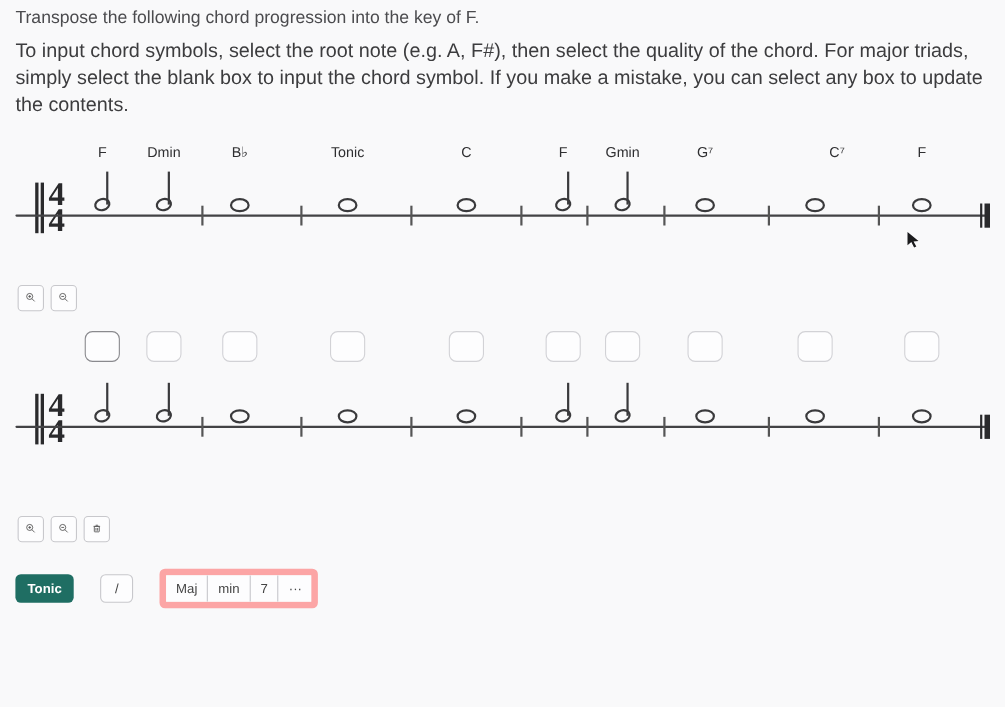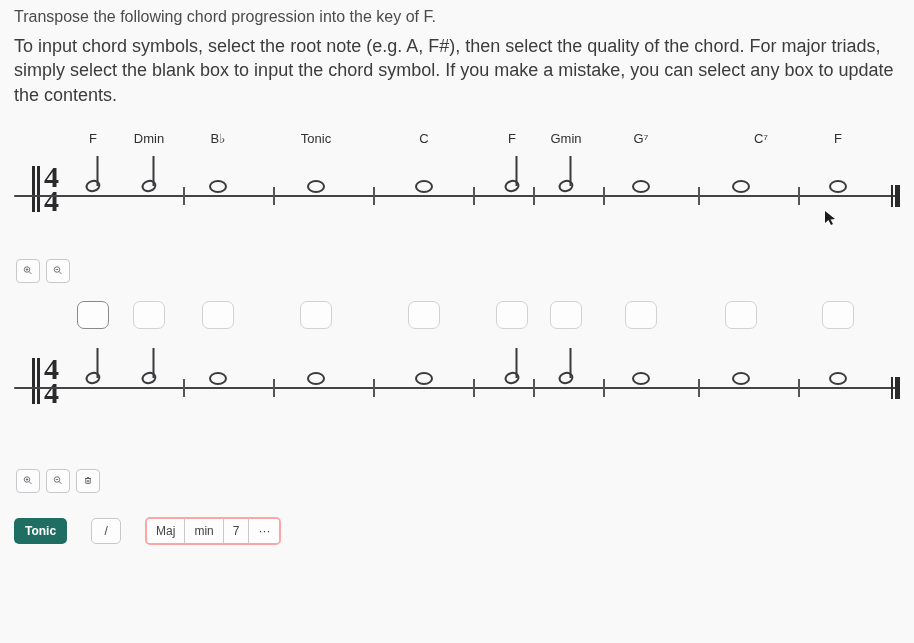--- a/index.html
+++ b/index.html
@@ -25,21 +25,21 @@
   .end-bar span:last-child{width:5px;height:100%;background:#2a2a2c;}
   .zoom-row{display:flex;gap:6px;align-items:center;margin:0 0 18px 2px;}
   .icon-btn{width:24px;height:24px;border:1px solid #c8c8cc;border-radius:4px;background:#fdfdfe;display:flex;align-items:center;justify-content:center;cursor:pointer;color:#444;}
   .icon-btn svg{width:15px;height:15px;stroke:#555;fill:none;stroke-width:1.6;}
   .input-row{position:relative;height:34px;margin-bottom:6px;}
   .chord-input{position:absolute;width:30px;height:26px;border:1.5px solid #d2d2d6;border-radius:7px;background:#fdfdfe;transform:translateX(-50%);cursor:pointer;}
   .chord-input.selected{border-color:#8a8a8e;}
   .toolbar{display:flex;gap:24px;align-items:center;margin-top:24px;}
   .tonic-btn{background:#1f6e63;color:#fff;border:none;border-radius:5px;font-size:12px;font-weight:600;padding:6px 11px;cursor:pointer;}
   .slash-btn{width:30px;height:26px;border:1px solid #c8c8cc;border-radius:5px;background:#fdfdfe;font-size:12px;color:#444;cursor:pointer;}
-  .seg{display:flex;border:2px solid #fca5a5;border-radius:5px;overflow:hidden;align-items:center;}
+  .seg{display:flex;border:6px solid #fca5a5;border-radius:5px;overflow:hidden;align-items:center;}
   .seg button{border:none;background:#fdfdfe;font-size:12px;color:#444;padding:5px 9px;cursor:pointer;}
   .seg button+button{border-left:1px solid #c8c8cc;}
   .cursor-arrow{position:absolute;pointer-events:none;}
   .cursor-arrow svg{width:14px;height:16px;}
 </style>
 </head>
 <body>
 <div class="page">
 
   <p class="title">Transpose the following chord progression into the key of F.</p>

